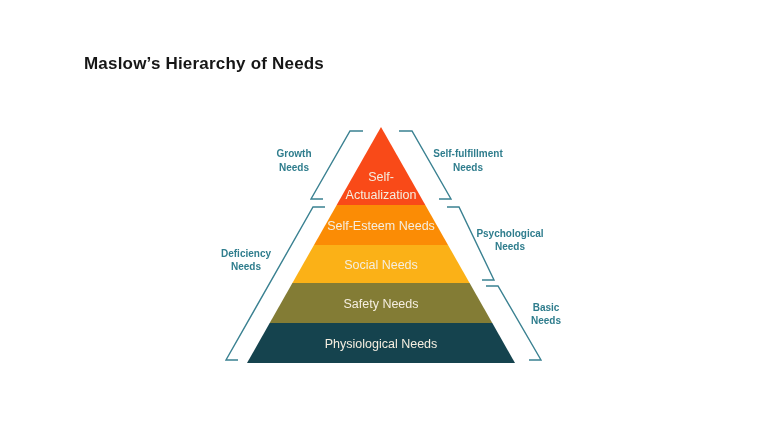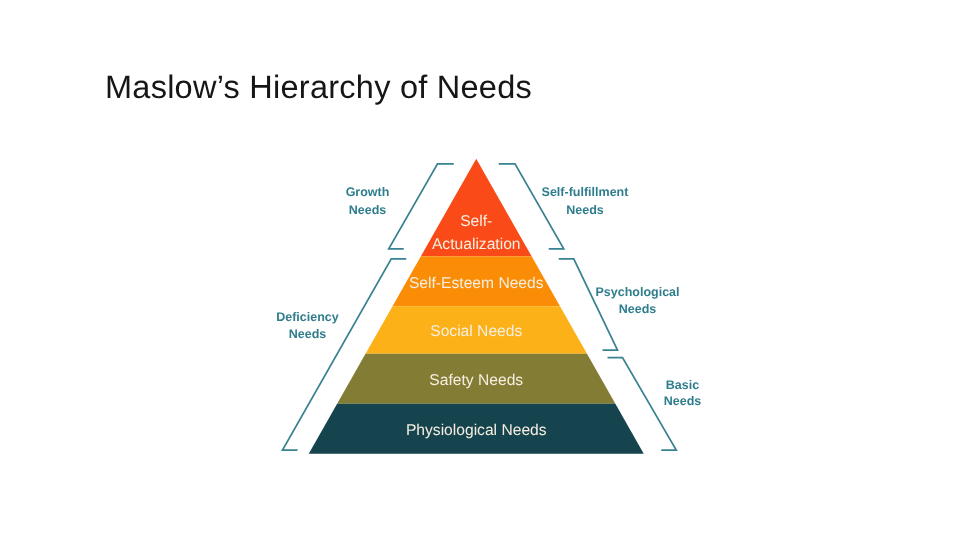--- a/index.html
+++ b/index.html
@@ -16,22 +16,22 @@
   }
   .slide {
     position: absolute;
     inset: 0;
     background: #ffffff;
   }
   .title {
     position: absolute;
     left: 84px;
     top: 54px;
-    font-size: 26px;
-    font-weight: 400;
+    font-size: 17px;
+    font-weight: 700;
     color: #161616;
     letter-spacing: 0.2px;
     white-space: nowrap;
   }
   svg.diagram {
     position: absolute;
     left: 0;
     top: 0;
   }
   .band-label {

